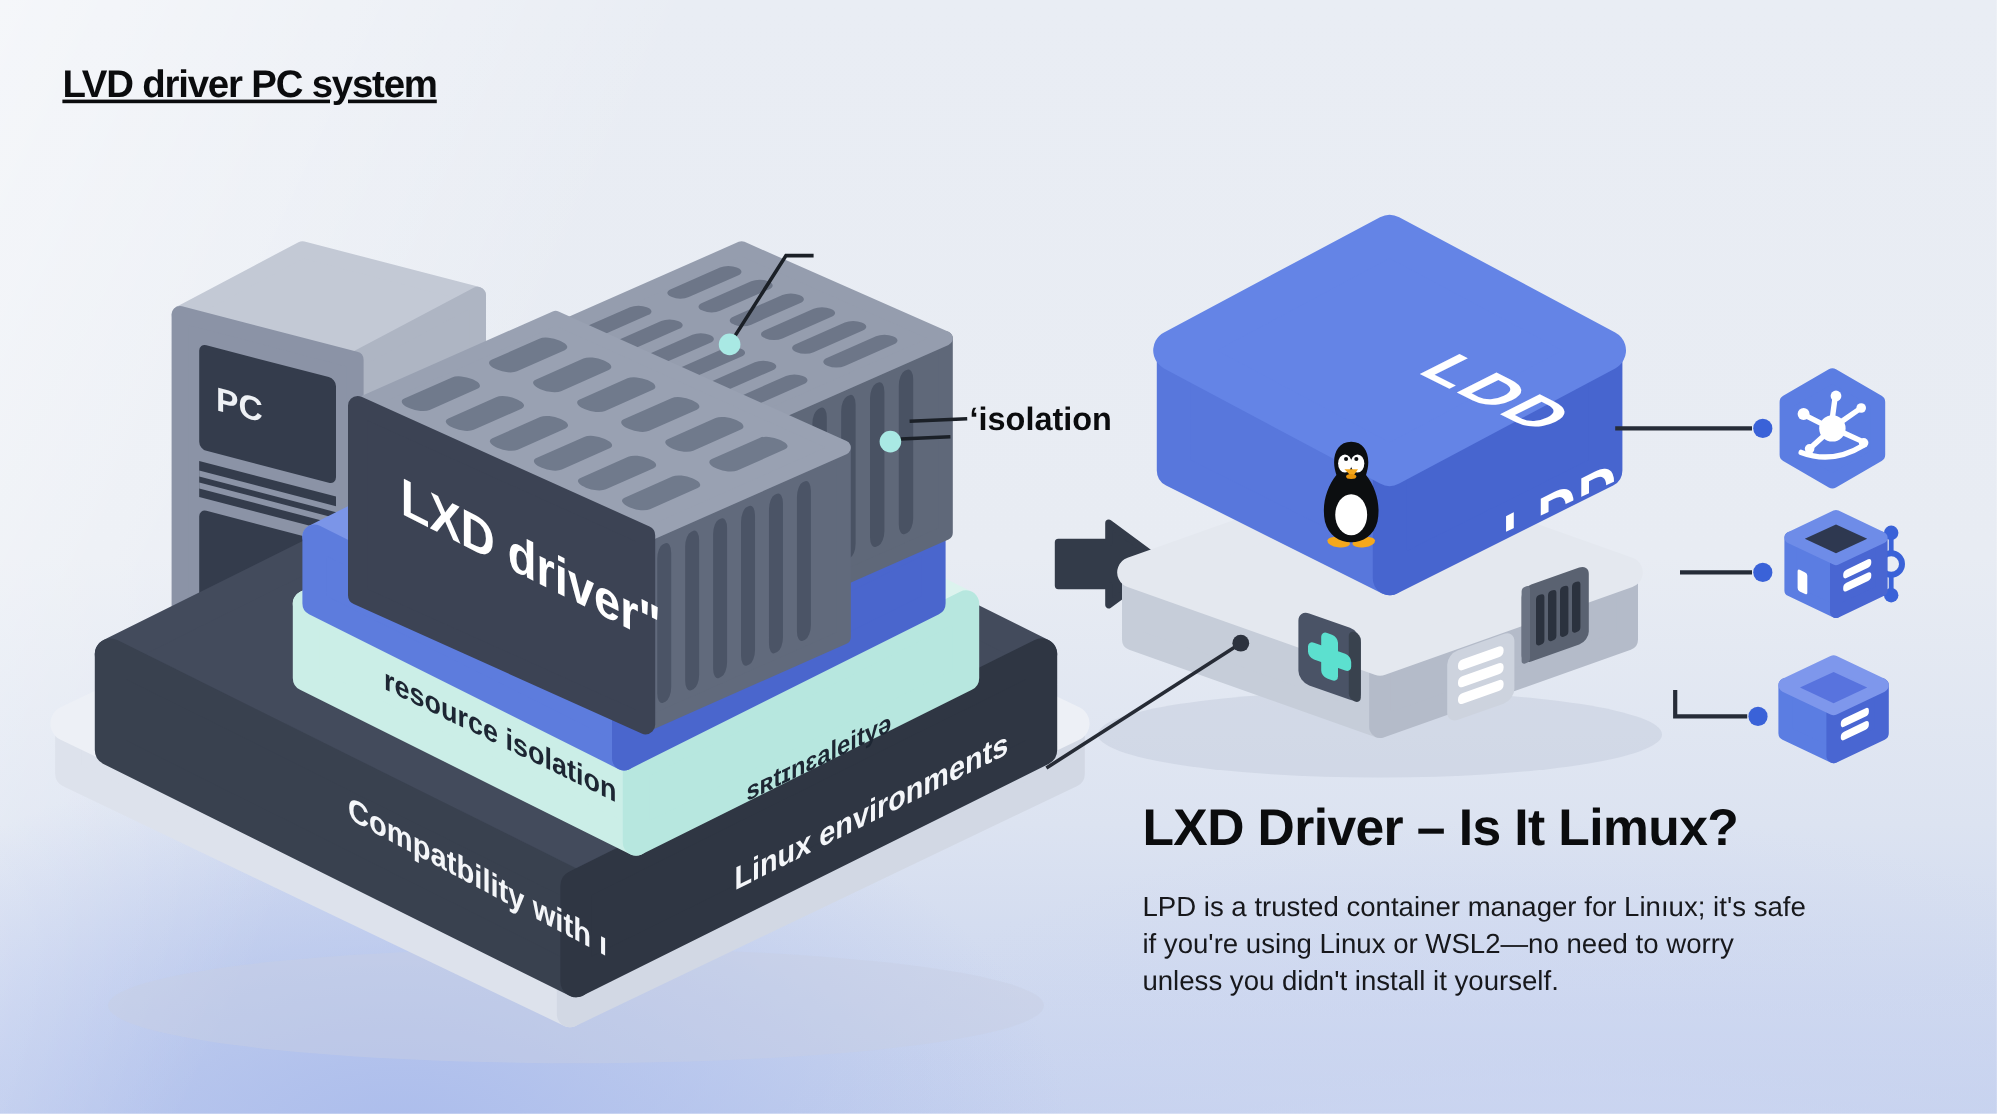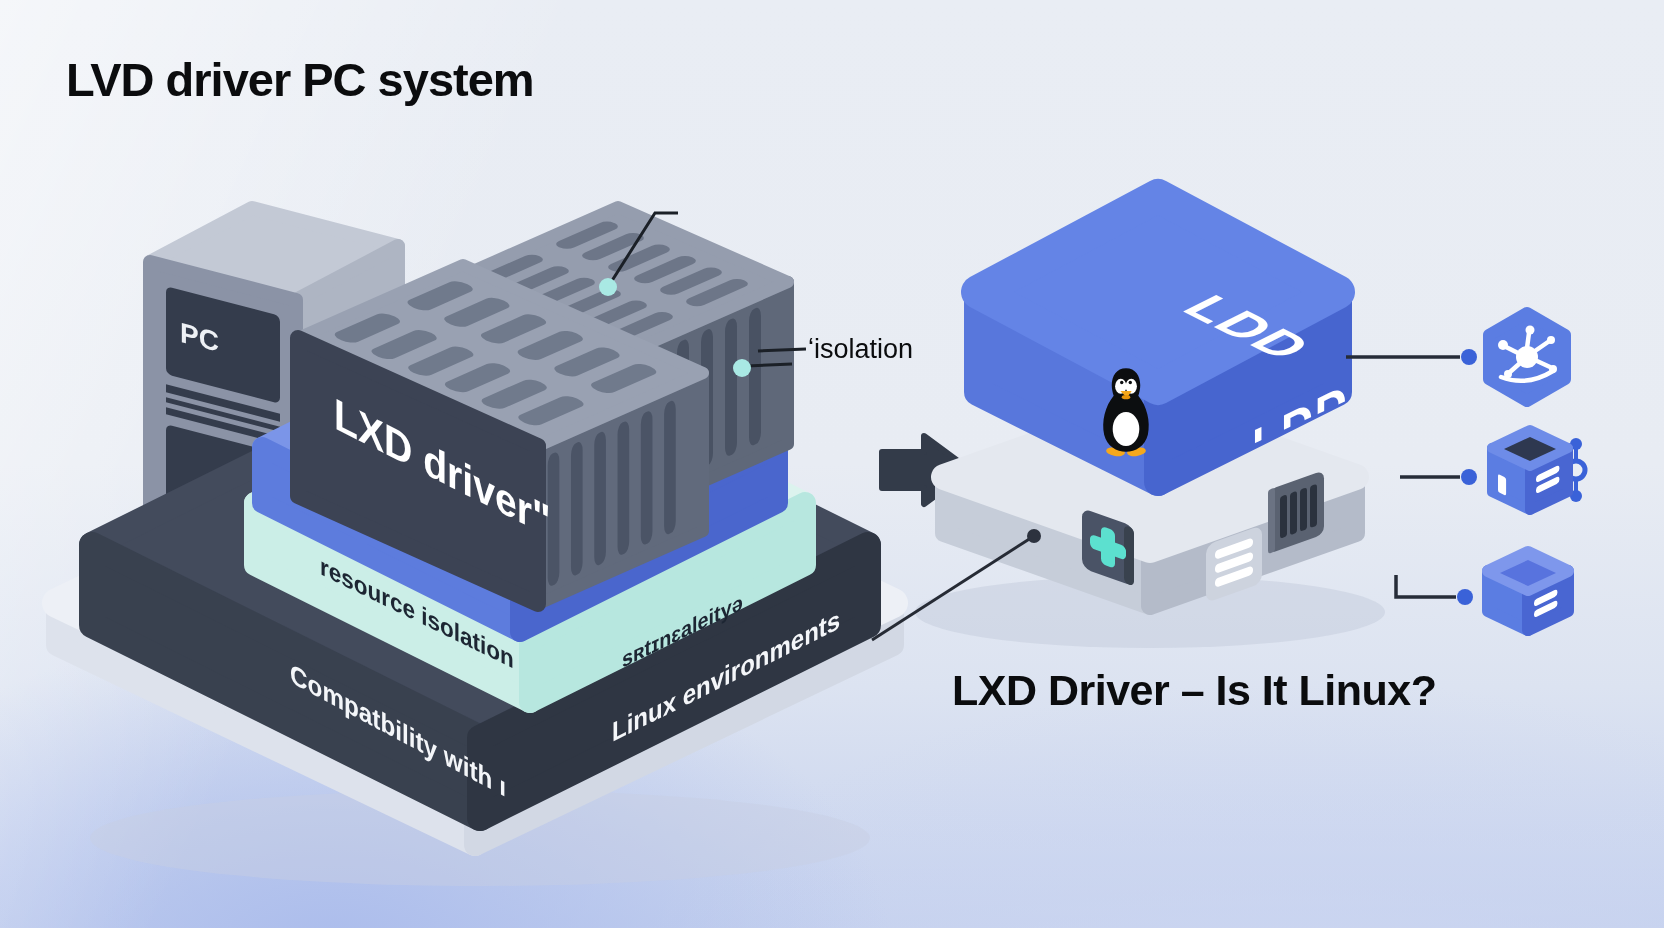--- a/index.html
+++ b/index.html
@@ -8,23 +8,23 @@
     font-family:"Liberation Sans", sans-serif;
     background:
       linear-gradient(115deg, rgba(255,255,255,.55) 0%, rgba(255,255,255,0) 28%),
       radial-gradient(900px 520px at 20% 102%, #acbdec 0%, rgba(172,189,236,0) 62%),
       radial-gradient(1200px 620px at 78% 112%, #ccd6f1 0%, rgba(204,214,241,0) 58%),
       linear-gradient(180deg,#e9edf4 0%,#e8ecf3 50%,#dce3f1 74%,#c5d1ee 100%);
   }
   #canvas{position:relative;width:1664px;height:928px;}
   #scene{position:absolute;left:0;top:0;}
   .txt{position:absolute;color:#0b0c0e;}
-  .title{left:66px;top:52px;font-size:47px;font-weight:800;letter-spacing:-1px;}
+  .title{left:52px;top:52px;font-size:32px;font-weight:800;letter-spacing:-1px;text-decoration:underline;}
   .callout-a{left:688px;top:184px;font-size:29px;font-weight:600;}
-  .callout-b{left:808px;top:334px;font-size:27px;font-weight:400;}
+  .callout-b{left:808px;top:334px;font-size:27px;font-weight:700;}
   .info-heading{left:952px;top:666px;font-size:43px;font-weight:800;letter-spacing:-0.5px;}
   .info-body{left:952px;top:740px;width:565px;font-size:23px;line-height:31px;color:#17181c;}
 </style>
 </head>
 <body>
 
 <div id="canvas">
 
 <svg id="scene" width="1664" height="928" viewBox="0 0 1664 928">
 
@@ -284,15 +284,16 @@
       <g transform="matrix(0.9,-0.43,0,1,46,48)" fill="#ffffff">
         <rect x="0" y="0" width="26" height="7" rx="3"></rect>
         <rect x="0" y="11" width="26" height="7" rx="3"></rect>
       </g>
     </g>
   </g>
 </svg>
 
 <div class="txt title">LVD driver PC system</div>
 <div class="txt callout-b">ʻisolation</div>
-<div class="txt info-heading">LXD Driver – Is It Linux?</div>
+<div class="txt info-heading">LXD Driver – Is It Limux?</div>
+<div class="txt info-body">LPD is a trusted container manager for Linıux; it's safe if you're using Linux or WSL2—no need to worry unless you didn't install it yourself.</div>
 
 </div>
 
 </body></html>

